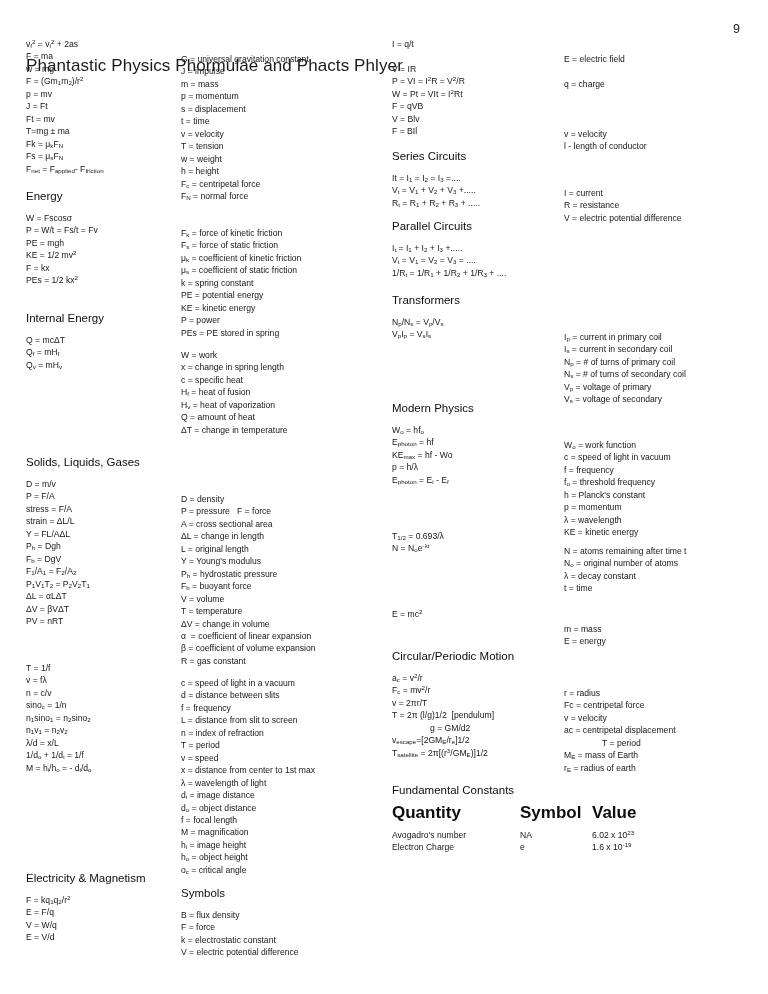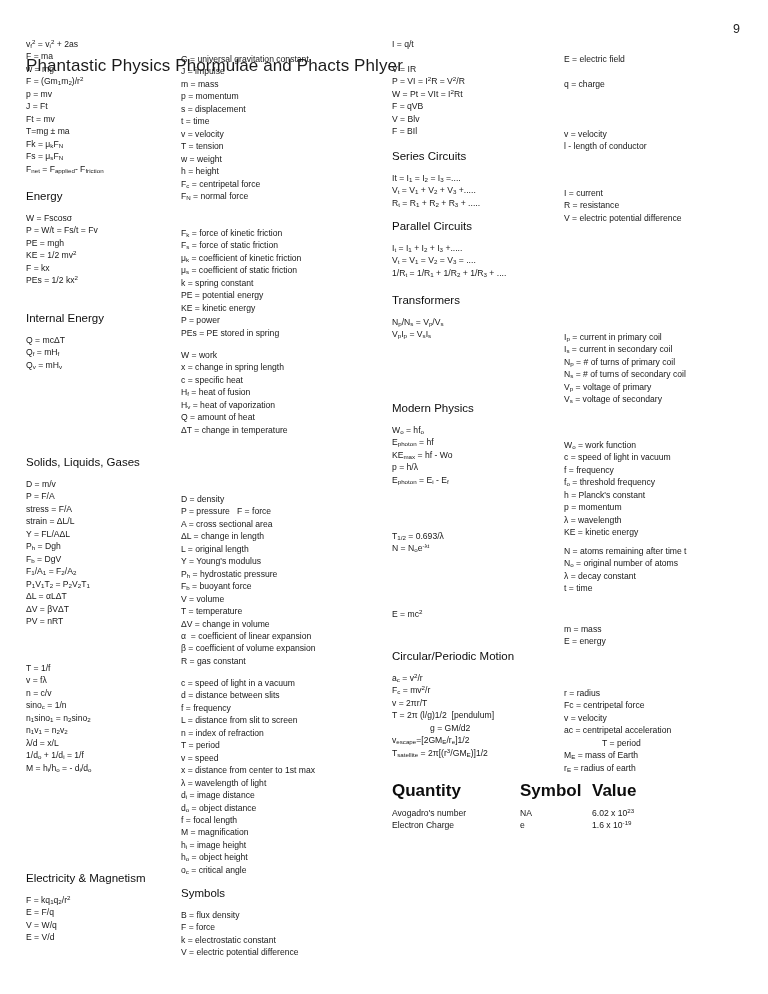--- a/index.html
+++ b/index.html
@@ -403,27 +403,28 @@
             <div class="line">v = 2πr/T</div>
             <div class="line">T = 2π (l/g)1/2&nbsp; [pendulum]</div>
             <div class="line indent">g = GM/d2</div>
             <div class="line">v<sub>escape</sub>=[2GM<sub>E</sub>/r<sub>e</sub>]1/2</div>
             <div class="line">T<sub>satellite</sub> = 2π[(r<sup>3</sup>/GM<sub>E</sub>)]1/2</div>
           </div>
         <div class="defs">
             <div class="line">r = radius</div>
             <div class="line">Fc = centripetal force</div>
             <div class="line">v = velocity</div>
-            <div class="line">ac = centripetal acceleration</div>
+            <div class="line">ac = centripetal displacement</div>
             <div class="line indent">T = period</div>
             <div class="line">M<sub>E</sub> = mass of Earth</div>
             <div class="line">r<sub>E</sub> = radius of earth</div>
           </div>
       </div>
 
+      <div class="sec-title">Fundamental Constants</div>
       <div class="const-table">
         <div class="const-head">
           <span class="c-q">Quantity</span><span class="c-s">Symbol</span><span class="c-v">Value</span>
         </div>
         <div class="gap-s"></div>
         <div id="constants-rows">
             <div class="const-row"><span class="c-q">Avogadro's number</span><span class="c-s">NA</span><span class="c-v">6.02 x 10<sup>23</sup></span></div>
             <div class="const-row"><span class="c-q">Electron Charge</span><span class="c-s">e</span><span class="c-v">1.6 x 10<sup>-19</sup></span></div>
           </div>
       </div>

